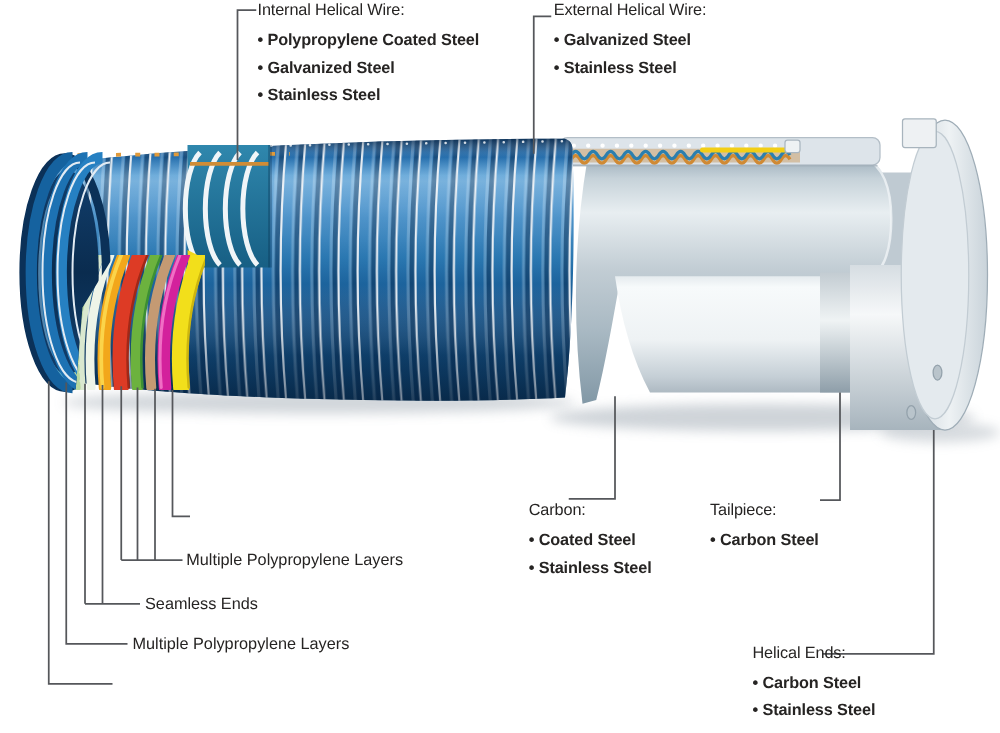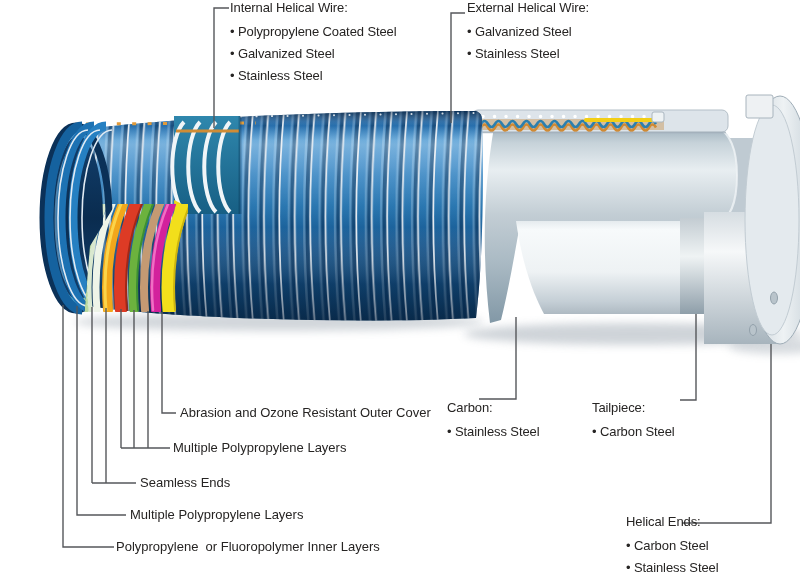--- a/index.html
+++ b/index.html
@@ -1,22 +1,22 @@
 <!DOCTYPE html>
 <html><head>
 <meta charset="utf-8">
 <style>
   html,body{margin:0;padding:0;background:#ffffff;}
   body{width:800px;height:586px;position:relative;overflow:hidden;
        font-family:"Liberation Sans","DejaVu Sans",sans-serif;color:#262423;}
-  .stage{position:absolute;inset:0;margin-left:24px;}
+  .stage{position:absolute;inset:0;}
   svg.art{position:absolute;left:0;top:0;}
   .callout{position:absolute;font-size:13px;line-height:20px;letter-spacing:-0.1px;white-space:nowrap;}
   .callout .title{line-height:20px;}
-  .callout ul{list-style:none;margin:3px 0 0 0;padding:0;}
+  .callout ul{list-style:none;margin:3px 0 0 0;padding:0;font-weight:bold;}
   .callout li{line-height:22px;}
   .callout li::before{content:"\2022\00a0";}
   .layer-label{position:absolute;font-size:13px;line-height:16px;white-space:pre;}
 </style>
 </head>
 <body>
 
 <div class="stage">
 
 <svg class="art" width="800" height="586" viewBox="0 0 800 586" xmlns="http://www.w3.org/2000/svg">
@@ -214,38 +214,37 @@
   <div class="title">External Helical Wire:</div>
   <ul>
     <li>Galvanized Steel</li>
     <li>Stainless Steel</li>
   </ul>
 </div>
 
 <div class="callout" style="left:423px;top:398px">
   <div class="title">Carbon:</div>
   <ul>
+    <li>Coated Steel</li>
     <li>Stainless Steel</li>
   </ul>
 </div>
 
 <div class="callout" style="left:568px;top:398px">
   <div class="title">Tailpiece:</div>
   <ul>
     <li>Carbon Steel</li>
   </ul>
 </div>
 
 <div class="callout" style="left:602px;top:512px">
   <div class="title">Helical Ends:</div>
   <ul>
     <li>Carbon Steel</li>
     <li>Stainless Steel</li>
   </ul>
 </div>
 
-<div class="layer-label" style="left:156px;top:405px">Abrasion and Ozone Resistant Outer Cover</div>
 <div class="layer-label" style="left:149px;top:440px">Multiple Polypropylene Layers</div>
 <div class="layer-label" style="left:116px;top:475px">Seamless Ends</div>
 <div class="layer-label" style="left:106px;top:507px">Multiple Polypropylene Layers</div>
-<div class="layer-label" style="left:92px;top:539px">Polypropylene  or Fluoropolymer Inner Layers</div>
 
 </div>
 
 </body></html>

